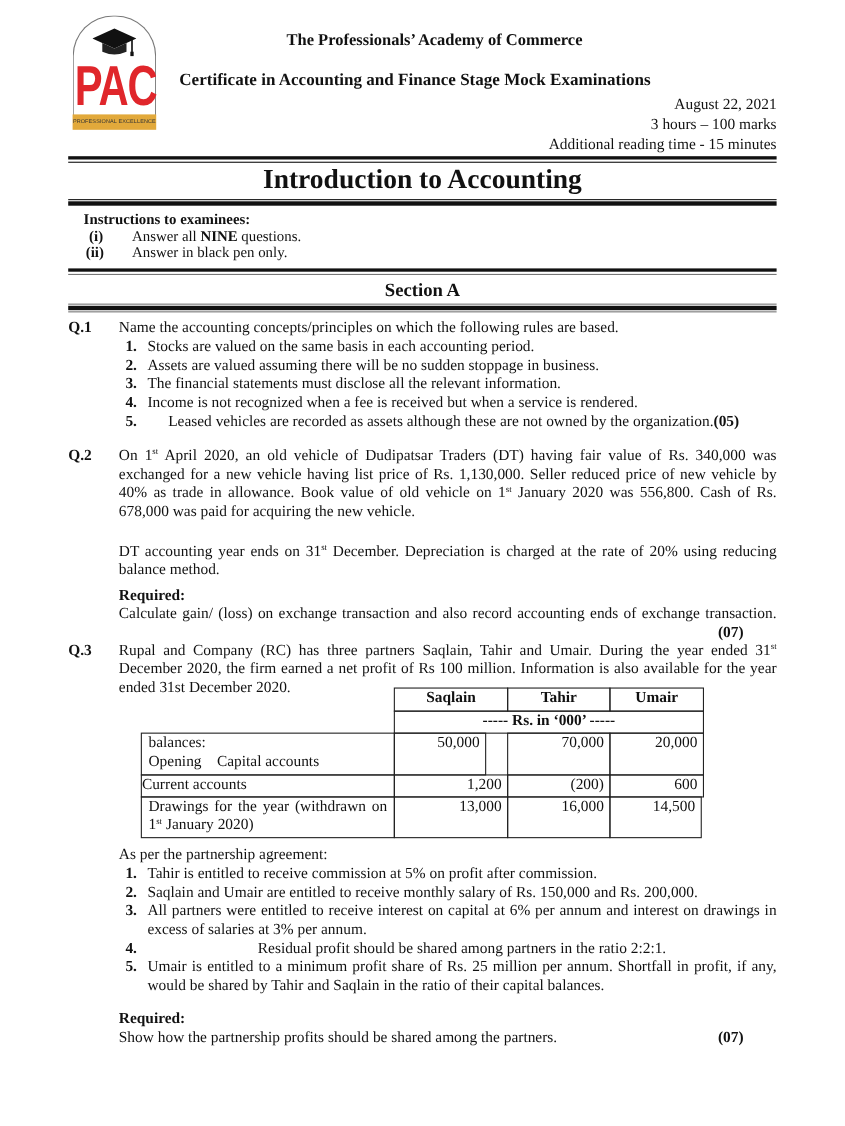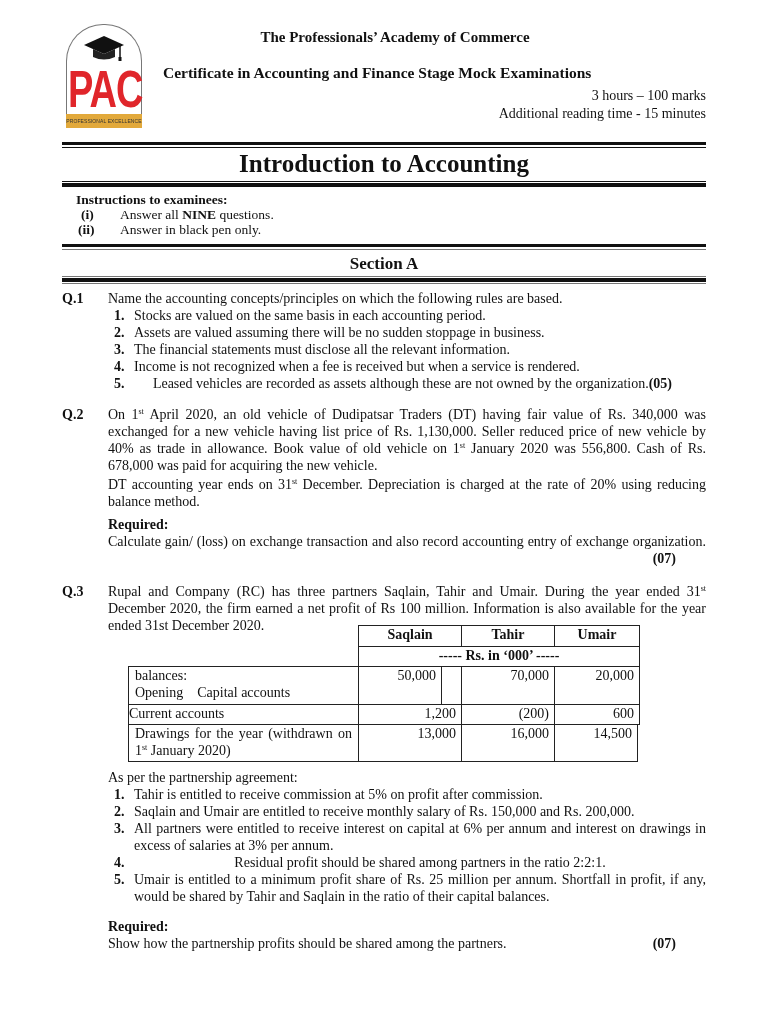--- a/index.html
+++ b/index.html
@@ -1,20 +1,20 @@
 <!DOCTYPE html>
 <html><head>
 <meta charset="utf-8">
 <style>
   html, body { margin: 0; padding: 0; background: #ffffff; }
   body { width: 768px; height: 1024px; position: relative; overflow: hidden;
          font-family: "Liberation Serif", "DejaVu Serif", serif; color: #111; font-size: 14px; }
   .abs { position: absolute; }
   
-  .logo { left: 66px; top: 24px; width: 76px; height: 104px; }
+  .logo { left: 66px; top: 14px; width: 76px; height: 104px; }
   .logo-arch { position:absolute; left:0; top:0; width:74px; height:102px; border:1.5px solid #777;
                border-radius: 37px 37px 0 0; border-bottom:none; background:#fff; }
   .logo-cap { position:absolute; left:18px; top:10px; width:40px; height:28px; }
   .logo-text { position:absolute; left:2px; top:40px; width:72px; text-align:center;
                font-family:"Liberation Sans", sans-serif; font-weight:bold; color:#e0262b;
                font-size:38px; letter-spacing:-1px; transform: scaleY(1.35); transform-origin: top center; line-height:1; }
   .logo-band { position:absolute; left:0; bottom:0; width:76px; height:14px; background:#e2a93b;
                font-family:"Liberation Sans", sans-serif; font-size:5px; color:#333; text-align:center; line-height:14px; letter-spacing:0.1px; }
   .h-academy { left:0; width:768px; top:29px; text-align:center; font-weight:bold; font-size:15px; padding-left:22px; box-sizing:border-box; }
   .h-cert { left:163px; top:64px; font-weight:bold; font-size:15.5px; }
@@ -53,20 +53,21 @@
     <line x1="36" y1="12" x2="36" y2="24" stroke="#111" stroke-width="1.5"></line>
     <rect x="34.5" y="23" width="3" height="4" fill="#111"></rect>
   </svg>
   <div class="logo-text">PAC</div>
   <div class="logo-band">PROFESSIONAL EXCELLENCE</div>
 </div>
 
 <div class="abs h-academy">The Professionals’ Academy of Commerce</div>
 <div class="abs h-cert">Certificate in Accounting and Finance Stage Mock Examinations</div>
 <div class="abs meta">
+  <div>August 22, 2021</div>
   <div>3 hours – 100 marks</div>
   <div>Additional reading time - 15 minutes</div>
 </div>
 
 <div class="abs rule-thin" style="top:142px;"></div>
 <div class="abs rule-thin" style="top:146.5px;height:1px;"></div>
 <div class="abs title">Introduction to Accounting</div>
 <div class="abs rule-thin" style="top:181px;height:1px;"></div>
 <div class="abs rule-thick" style="top:183px;"></div>
 
@@ -116,23 +117,23 @@
           <span class="marks" style="margin-right:34px;">(05)</span>
         </li>
     </ol>
   </div>
 </div>
 
 <div class="abs q" style="top:406px;">
   <span class="qno">Q.2</span>
   <div class="qbody">
     <div class="just"><span>On 1</span><sup>st</sup><span> April 2020, an old vehicle of Dudipatsar Traders (DT) having fair value of Rs. 340,000 was exchanged for a new vehicle having list price of Rs. 1,130,000. Seller reduced price of new vehicle by 40% as trade in allowance. Book value of old vehicle on 1</span><sup>st</sup><span> January 2020 was 556,800. Cash of Rs. 678,000 was paid for acquiring the new vehicle.</span></div>
-    <div class="just" style="margin-top:2px;"><span>DT accounting year ends on 31</span><sup>st</sup><span> December. Depreciation is charged at the rate of 20% using reducing balance method.</span></div>
+    <div class="just" style="margin-top:19px;"><span>DT accounting year ends on 31</span><sup>st</sup><span> December. Depreciation is charged at the rate of 20% using reducing balance method.</span></div>
     <div class="req" style="margin-top:6px;">Required:</div>
-    <div class="just" style="text-align-last:justify;">Calculate gain/ (loss) on exchange transaction and also record accounting entry of exchange organization.</div>
+    <div class="just" style="text-align-last:justify;">Calculate gain/ (loss) on exchange transaction and also record accounting ends of exchange transaction.</div>
     <div class="marks" style="text-align:right;padding-right:30px;">(07)</div>
   </div>
 </div>
 
 <div class="abs q" style="top:583px;">
   <span class="qno">Q.3</span>
   <div class="qbody">
     <div class="just"><span>Rupal and Company (RC) has three partners Saqlain, Tahir and Umair. During the year ended 31</span><sup>st</sup><span> December 2020, the firm earned a net profit of Rs 100 million. Information is also available for the year ended 31st December 2020.</span></div>
   </div>
 </div>

